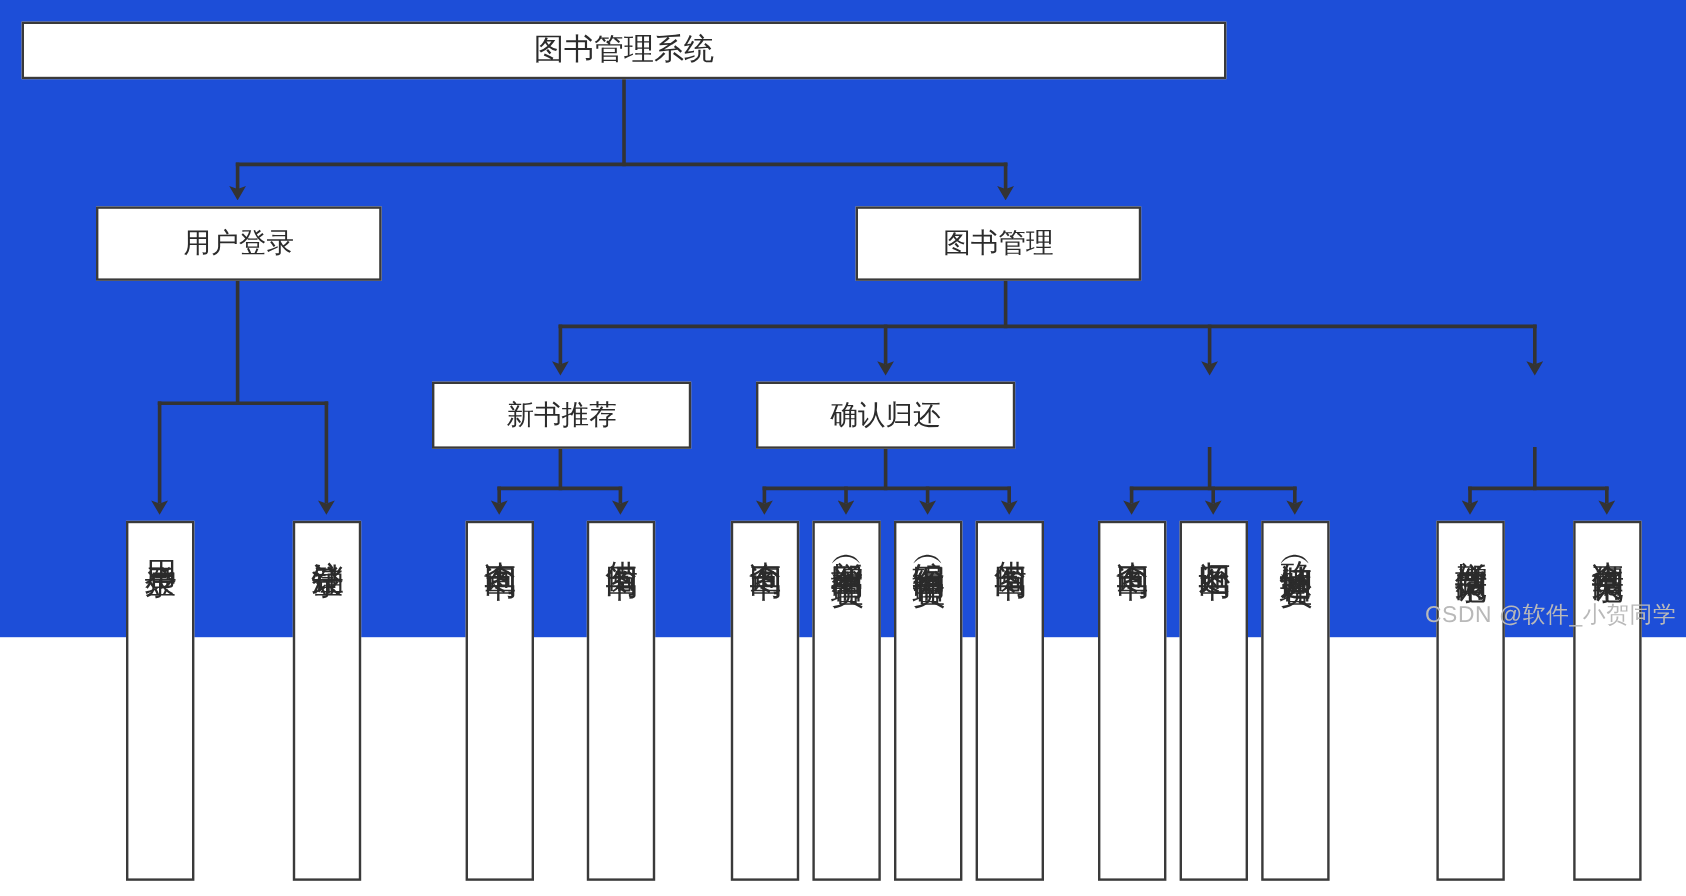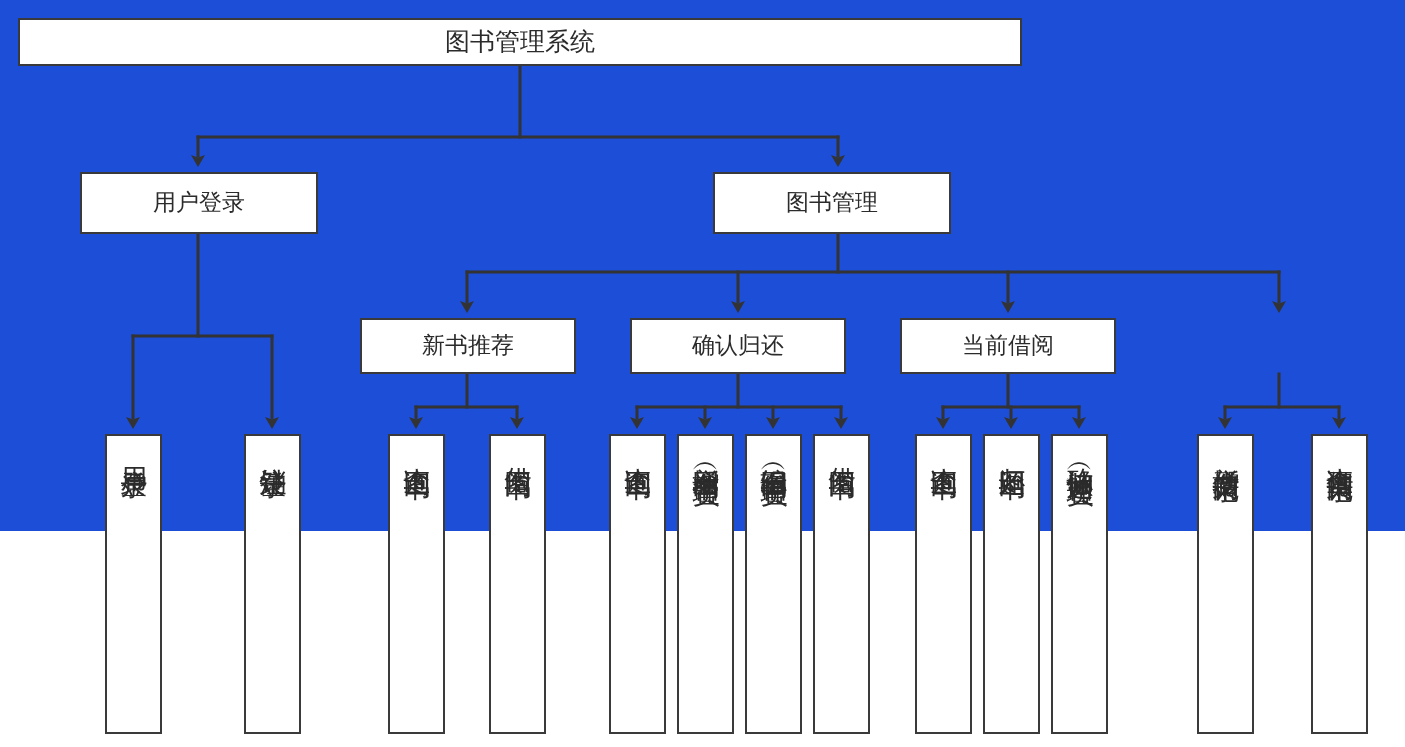--- a/index.html
+++ b/index.html
@@ -138,23 +138,20 @@
   </div>
 
   <div class="node-box level1" style="left:713px; top:172px; width:238px; height:62px;">
     <span class="node-label">图书管理</span>
   </div>
 
   <div class="node-box level2" style="left:630px; top:318px; width:216px; height:56px;">
     <span class="node-label">确认归还</span>
   </div>
 
-  <div class="node-box level2" style="left:900px; top:318px; width:216px; height:56px;">
-    <span class="node-label">当前借阅</span>
-  </div>
 
 
   <div class="node-box leaf" style="left:105px; top:434px; width:57px; height:300px;">
     <span class="node-label">用户登录</span>
   </div>
 
   <div class="node-box leaf" style="left:244px; top:434px; width:57px; height:300px;">
     <span class="node-label">注销登录</span>
   </div>
 
@@ -195,14 +192,15 @@
   </div>
 
   <div class="node-box leaf" style="left:1197px; top:434px; width:57px; height:300px;">
     <span class="node-label">新增借阅记录</span>
   </div>
 
   <div class="node-box leaf" style="left:1311px; top:434px; width:57px; height:300px;">
     <span class="node-label">查询借阅记录</span>
   </div>
 
+  <div class="watermark">CSDN @软件_小贺同学</div>
 
 </div>
 
 </body></html>

